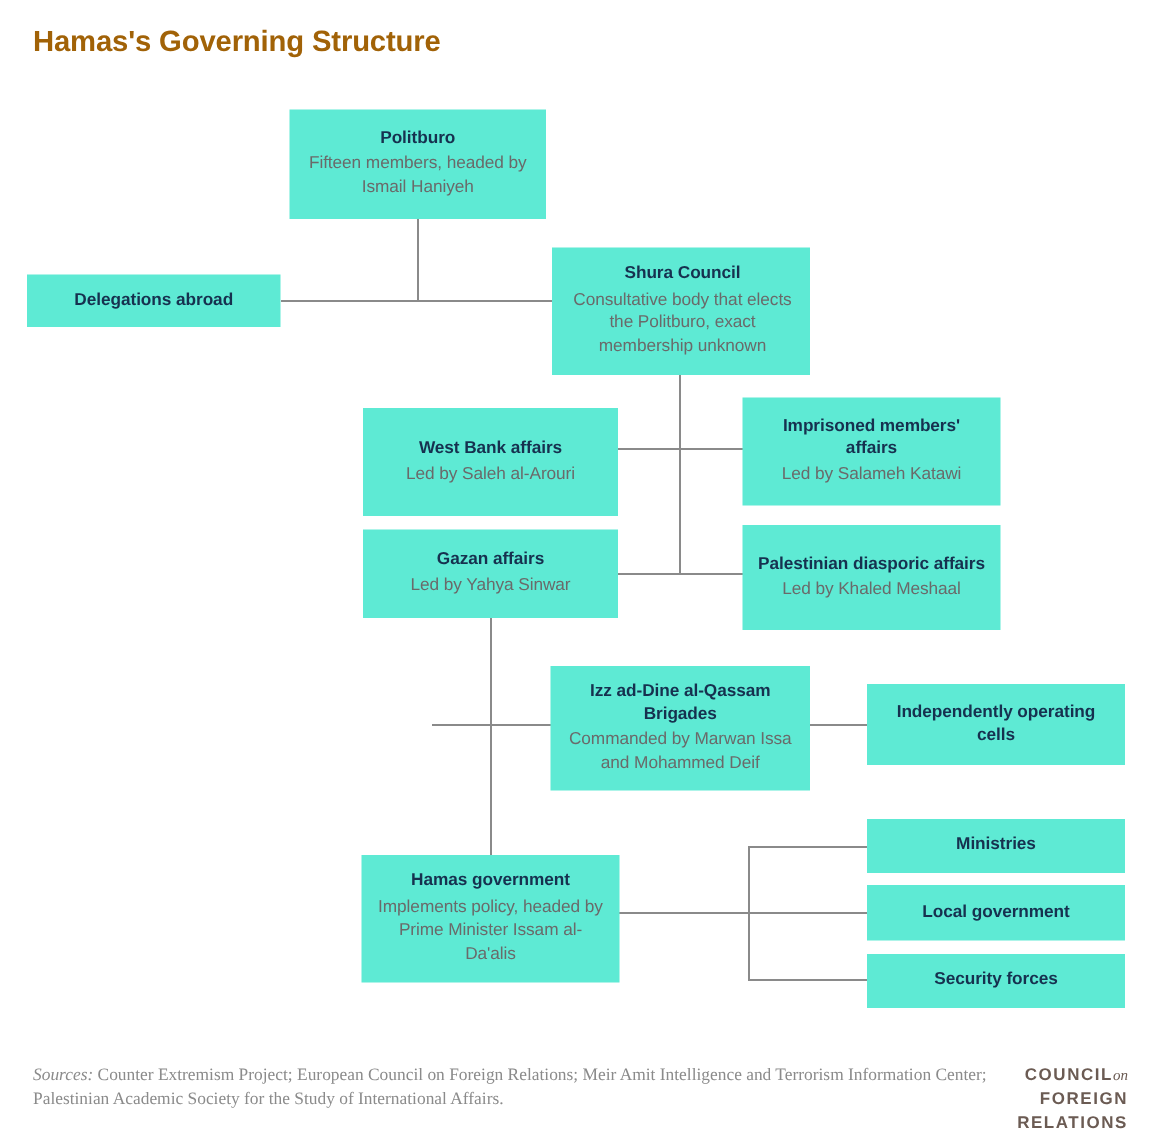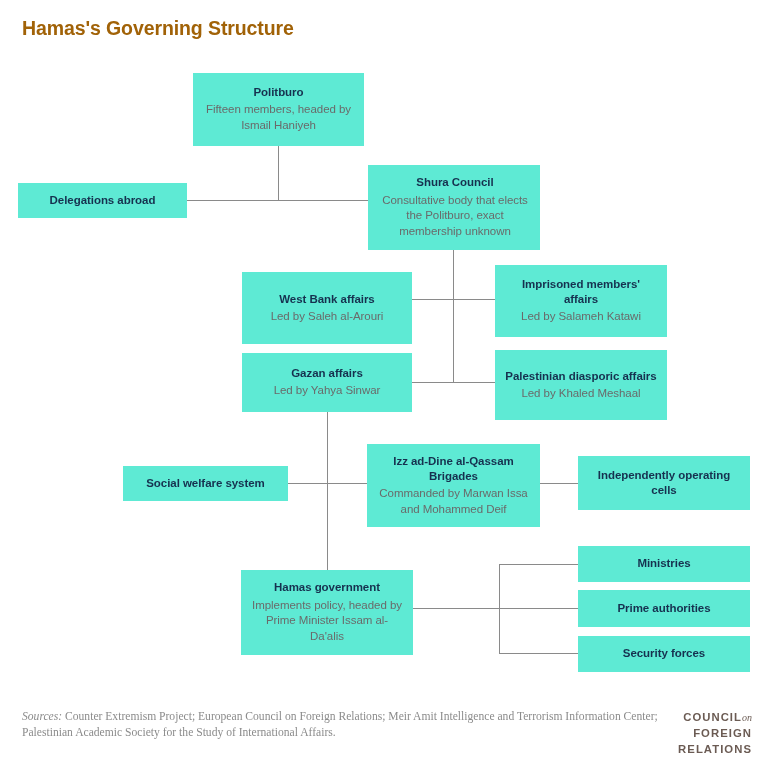--- a/index.html
+++ b/index.html
@@ -172,24 +172,20 @@
   <div class="node" style="left:242px; top:353px; width:170px; height:59px;">
     <div class="n-title">Gazan affairs</div>
     <div class="n-desc">Led by Yahya Sinwar</div>
   </div>
 
   <div class="node" style="left:495px; top:350px; width:172px; height:70px;">
     <div class="n-title">Palestinian diasporic affairs</div>
     <div class="n-desc">Led by Khaled Meshaal</div>
   </div>
 
-  <div class="node title-only" style="left:123px; top:466px; width:165px; height:35px;">
-    <div class="n-title">Social welfare system</div>
-
-  </div>
 
   <div class="node" style="left:367px; top:444px; width:173px; height:83px;">
     <div class="n-title">Izz ad-Dine al-Qassam Brigades</div>
     <div class="n-desc">Commanded by Marwan Issa and Mohammed Deif</div>
   </div>
 
   <div class="node title-only" style="left:578px; top:456px; width:172px; height:54px;">
     <div class="n-title">Independently operating cells</div>
 
   </div>
@@ -198,21 +194,21 @@
     <div class="n-title">Hamas government</div>
     <div class="n-desc">Implements policy, headed by Prime Minister Issam al-Da'alis</div>
   </div>
 
   <div class="node title-only" style="left:578px; top:546px; width:172px; height:36px;">
     <div class="n-title">Ministries</div>
 
   </div>
 
   <div class="node title-only" style="left:578px; top:590px; width:172px; height:37px;">
-    <div class="n-title">Prime authorities</div>
+    <div class="n-title">Local government</div>
 
   </div>
 
   <div class="node title-only" style="left:578px; top:636px; width:172px; height:36px;">
     <div class="n-title">Security forces</div>
 
   </div>
 
   <div class="footer-sources">
     <span class="src-label">Sources:</span><span> Counter Extremism Project; European Council on Foreign Relations; Meir Amit Intelligence and Terrorism Information Center; Palestinian Academic Society for the Study of International Affairs.</span>

